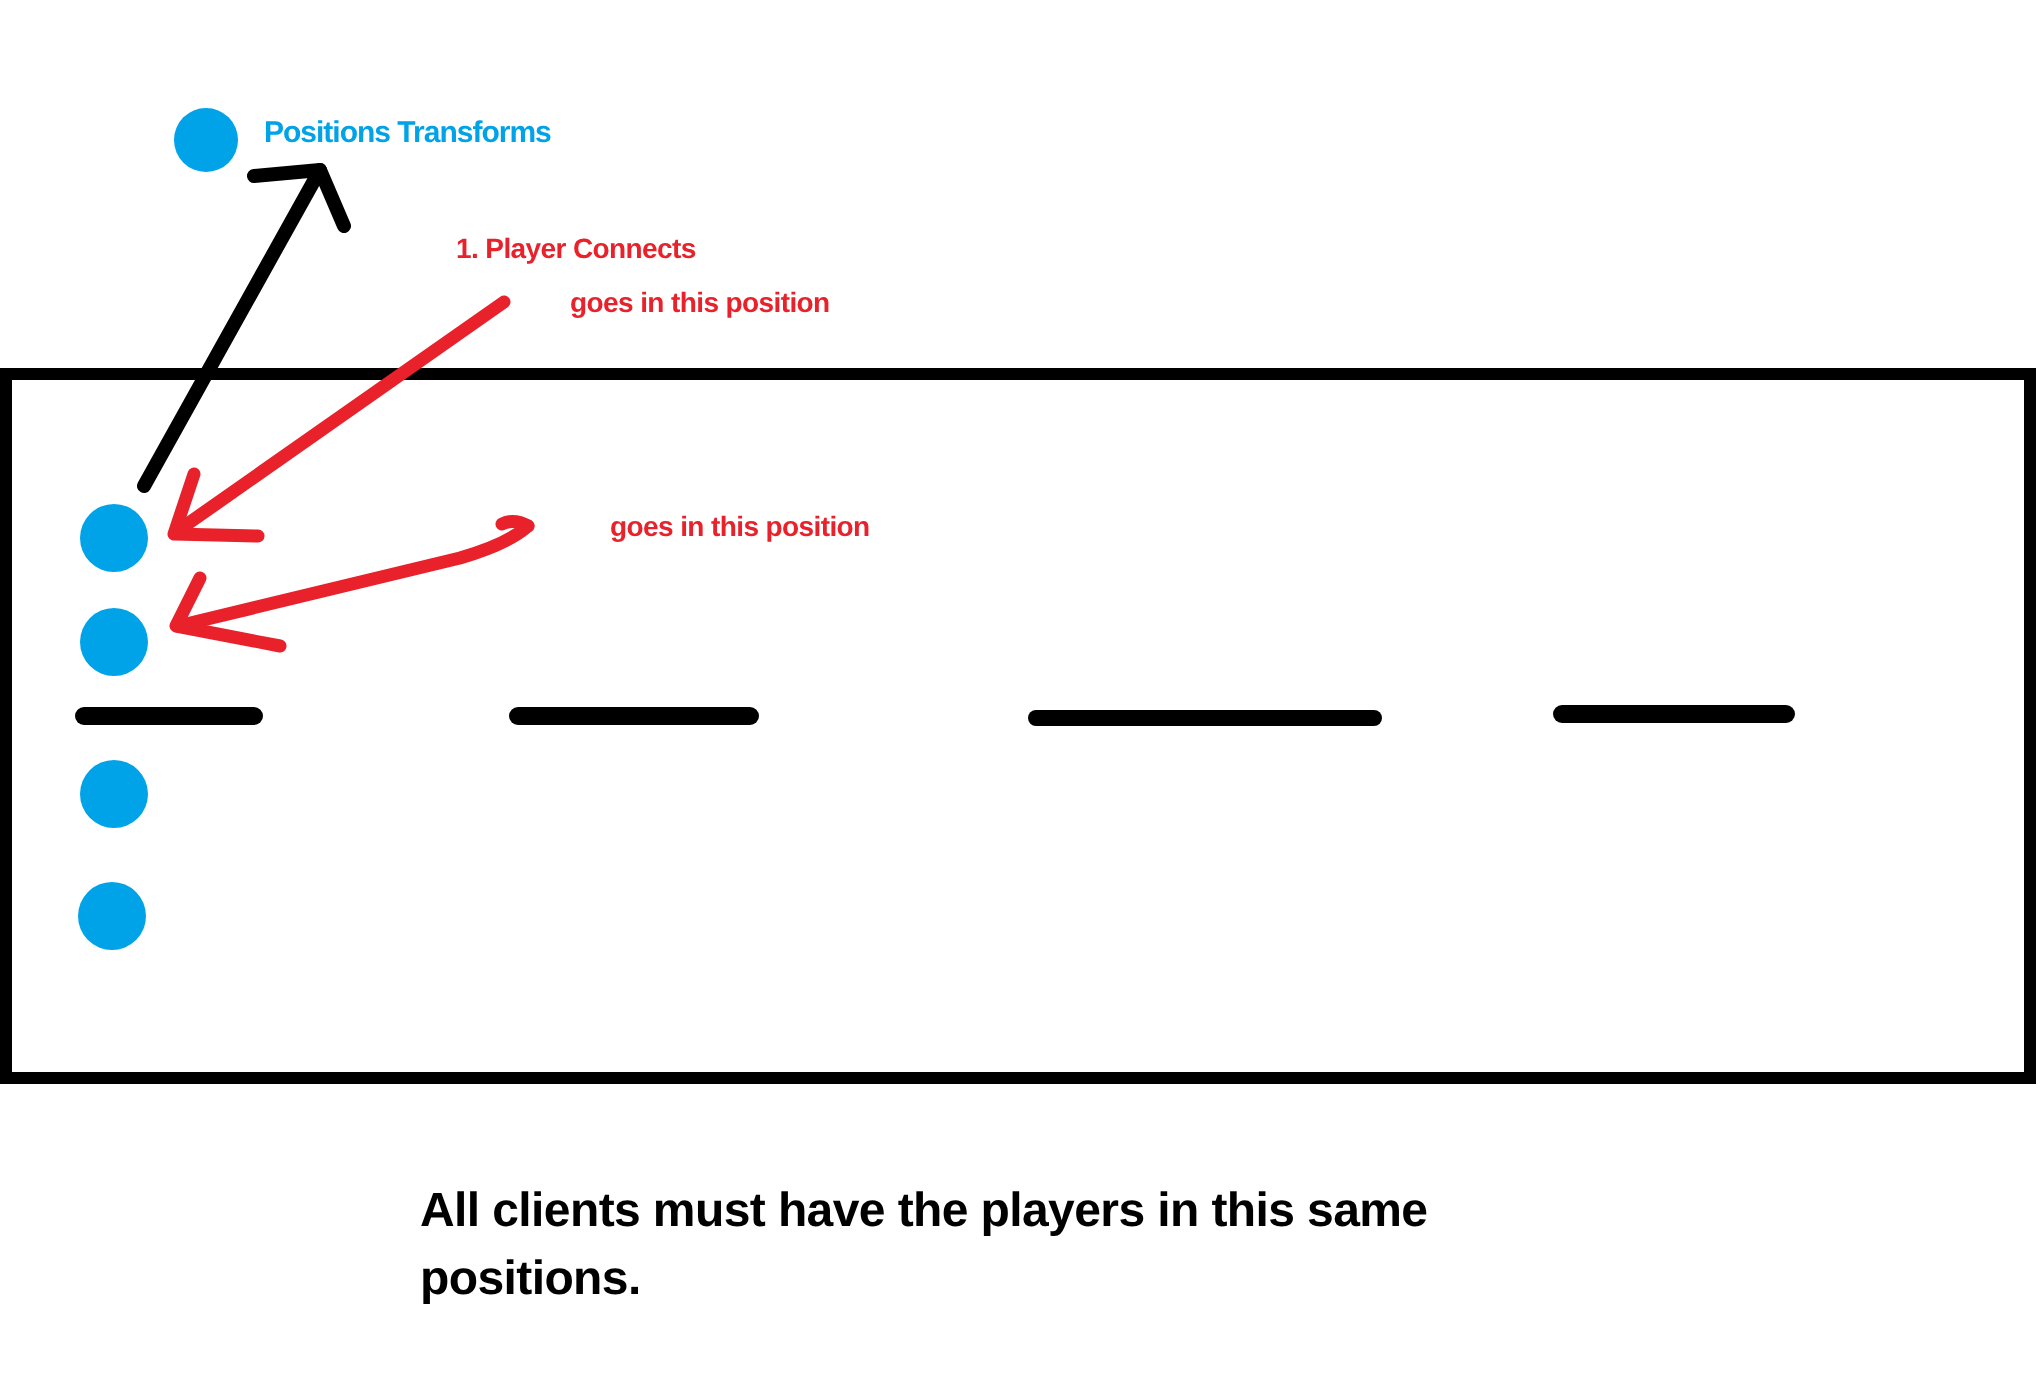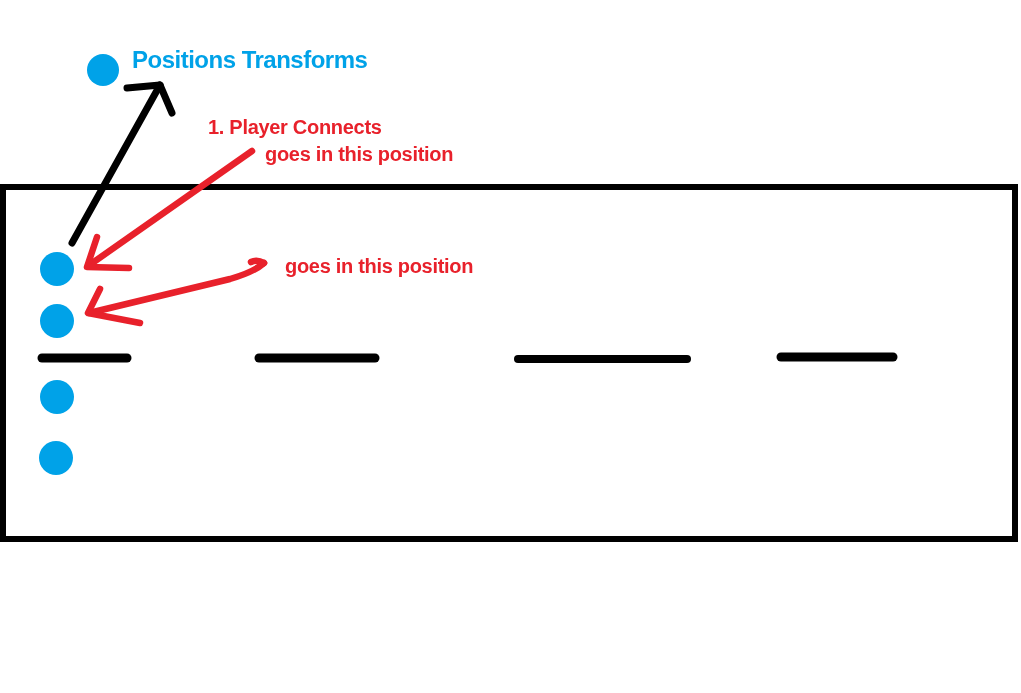--- a/index.html
+++ b/index.html
@@ -4,22 +4,22 @@
 <style>
   html,body{margin:0;padding:0;background:#ffffff;}
   .canvas{
     position:relative;width:1021px;height:693px;
     background:var(--background,#ffffff);
     font-family:"Liberation Sans",sans-serif;
     overflow:hidden;
   }
   .drawing{position:absolute;left:0;top:0;width:1021px;height:693px;}
   .label{position:absolute;font-weight:bold;white-space:nowrap;}
-  .legend-label{color:var(--blue,#00A2E8);font-size:24px;letter-spacing:-.5px;left:132px;top:46px;}
-  .step-title,.step-sub{color:var(--red,#E8212B);font-size:20px;letter-spacing:-.3px;}
+  .legend-label{color:var(--blue,#00A2E8);font-size:15px;letter-spacing:-.5px;left:132px;top:58px;}
+  .step-title,.step-sub{color:var(--red,#E8212B);font-size:14px;letter-spacing:-.3px;margin-left:20px;}
   .step1-title{left:208px;top:116px;}
   .step1-sub{left:265px;top:143px;}
   .step2-title{left:228px;top:228px;}
   .step2-sub{left:285px;top:255px;}
   .caption{
     position:absolute;left:210px;top:589px;
     color:var(--black,#000);font-weight:bold;font-size:24px;
     line-height:34px;letter-spacing:-.3px;
   }
   .ink{stroke:var(--black,#000);fill:none;stroke-linecap:round;stroke-linejoin:round;}
@@ -65,14 +65,18 @@
     </g>
   </svg>
 
   <div class="label legend-label">Positions Transforms</div>
 
   <div class="label step-title step1-title">1. Player Connects</div>
   <div class="label step-sub step1-sub">goes in this position</div>
 
   <div class="label step-sub step2-sub">goes in this position</div>
 
+  <div class="caption">
+    <div>All clients must have the players in this same</div>
+    <div>positions.</div>
+  </div>
 
 </div>
 
 </body></html>

